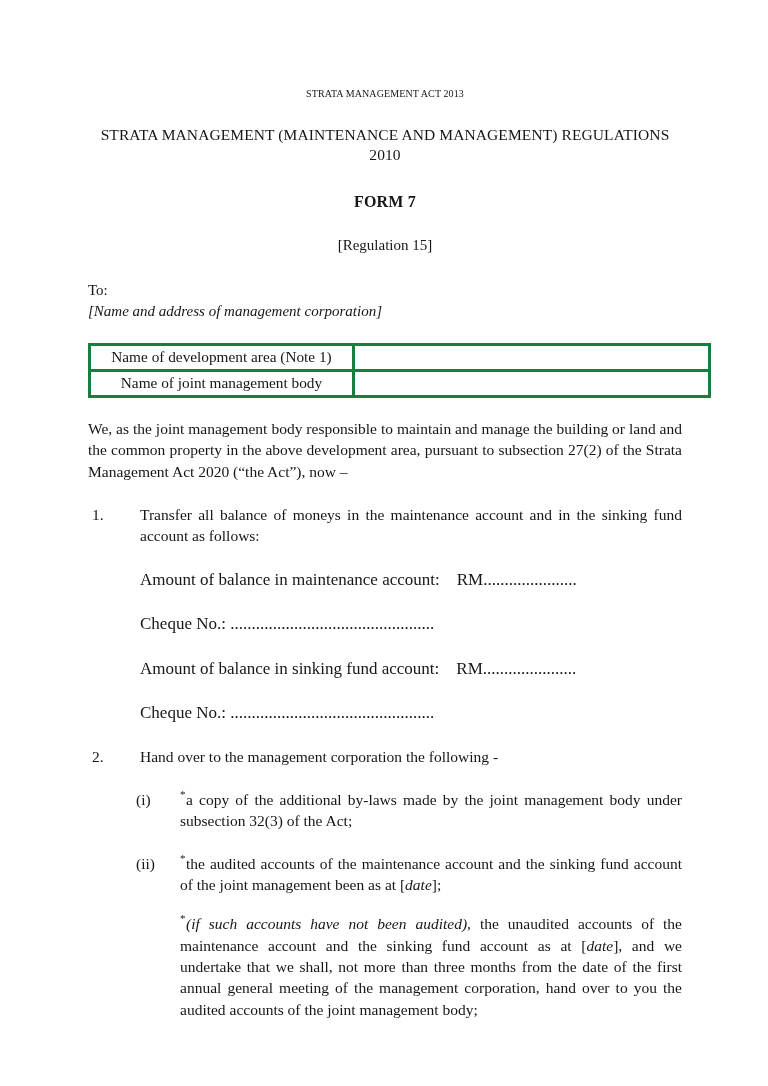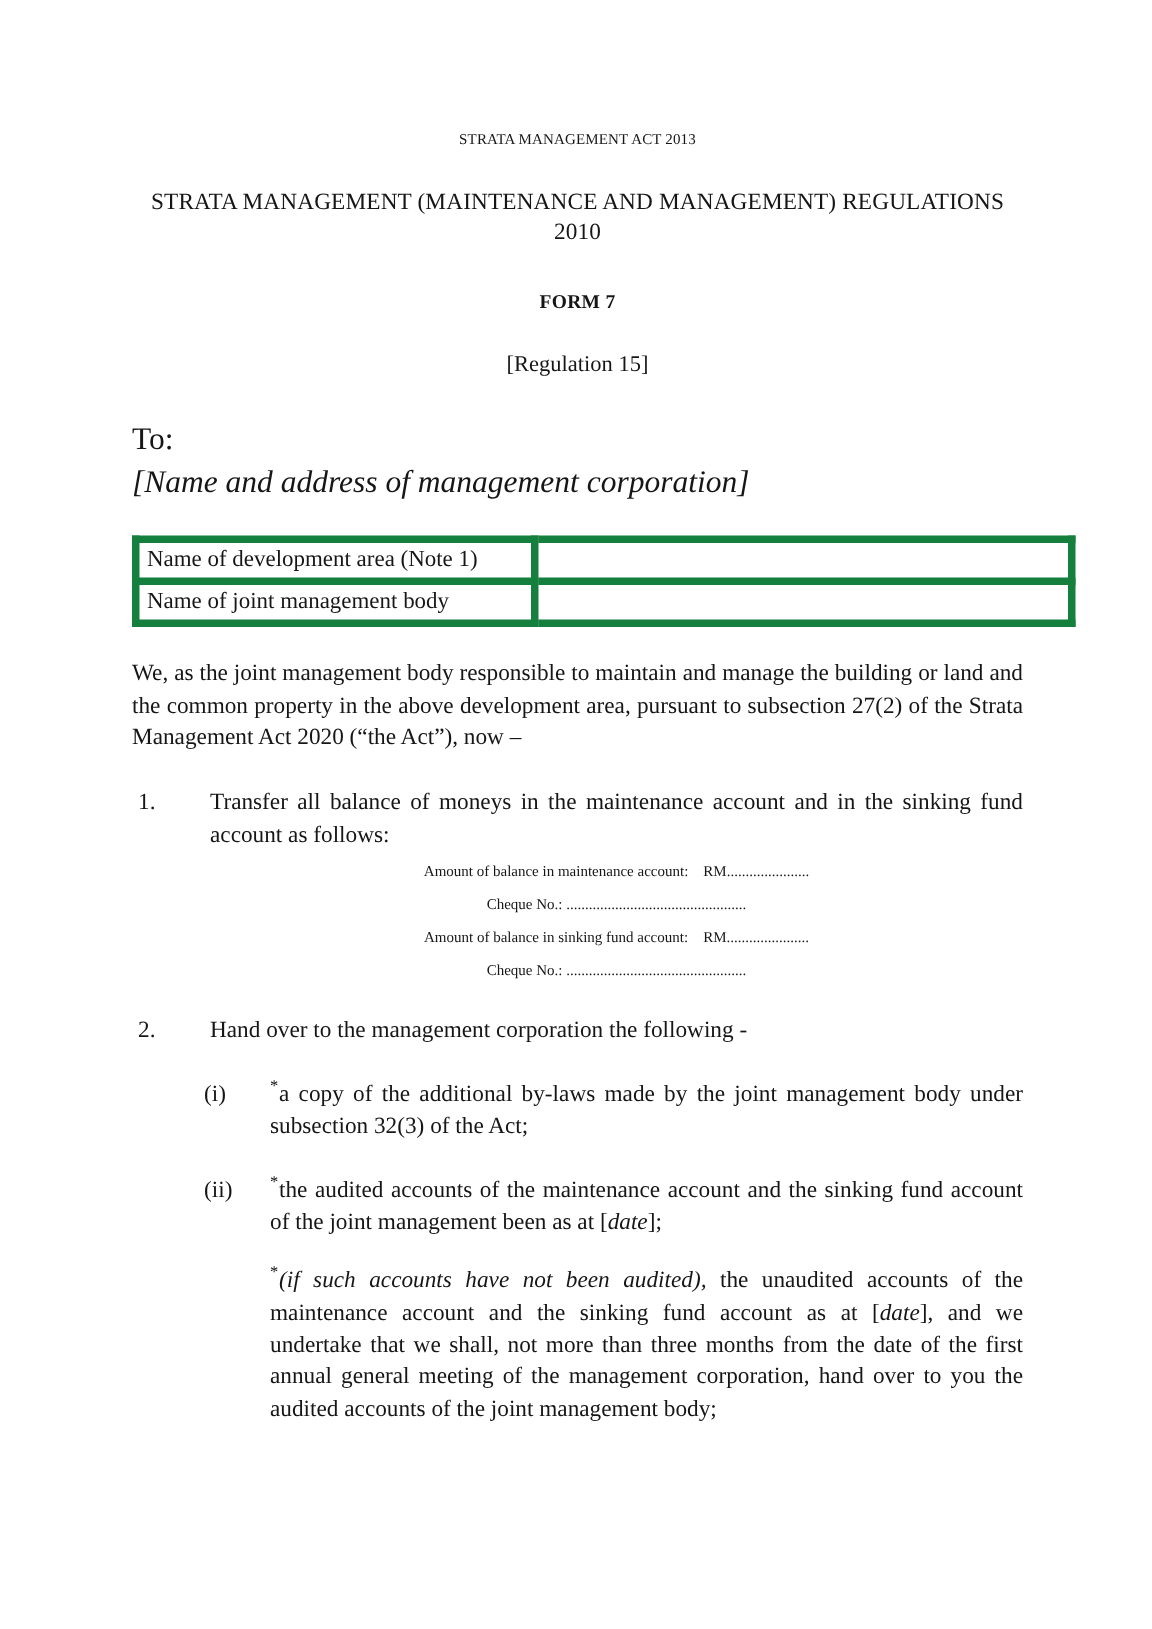--- a/index.html
+++ b/index.html
@@ -43,61 +43,62 @@
     margin-top: 88px;
     line-height: 1.25;
   }
   .reg-title {
     font-size: 15.5px;
     letter-spacing: 0.1px;
     margin-top: 24px;
     line-height: 1.32;
   }
   .form-no {
-    font-size: 13px;
+    font-size: 16px;
     font-weight: bold;
     margin-top: 28px;
     letter-spacing: 0.2px;
   }
   .reg-ref {
     font-size: 15px;
     margin-top: 26px;
   }
   .form-heading {
     font-size: 15.3px;
     font-weight: bold;
     margin-top: 10px;
     line-height: 1.33;
     letter-spacing: 0.05px;
   }
 
   
   .addressee {
     margin-top: 26px;
-    font-size: 21px;
+    font-size: 15px;
     line-height: 1.38;
   }
   .addressee .placeholder {
     font-style: italic;
   }
 
   
   .form-table {
     margin-top: 21px;
     border-collapse: collapse;
     width: 594px;
     table-layout: fixed;
   }
   .form-table td {
-    border: 5px solid #15803d;
+    border: 3px solid #15803d;
     height: 20px;
     padding: 1px 5px 2px 5px;
     font-size: 15.3px;
     line-height: 1.18;
     vertical-align: middle;
+    text-align: center;
   }
   .form-table td.label-cell { width: 251px; }
   .form-table td.value-cell { width: 343px; }
 
   
   .body-para {
     margin-top: 20px;
     font-size: 15.5px;
     line-height: 1.38;
     text-align: justify;
@@ -138,25 +139,24 @@
     width: 40px;
     text-align: left;
   }
   .roman-sub-para {
     margin-top: 18px;
     text-align: justify;
   }
 
   
   .field-line {
-    margin-top: 8px;
-    font-size: 10px;
+    margin-top: 21px;
+    font-size: 17px;
     line-height: 1.38;
     white-space: pre;
-    text-align: center;
   }
 
   .sup-ast {
     font-size: 11px;
     vertical-align: 7px;
     line-height: 0;
     margin-right: 0.5px;
   }
   .ital { font-style: italic; margin-top: 24px; }
 </style>

